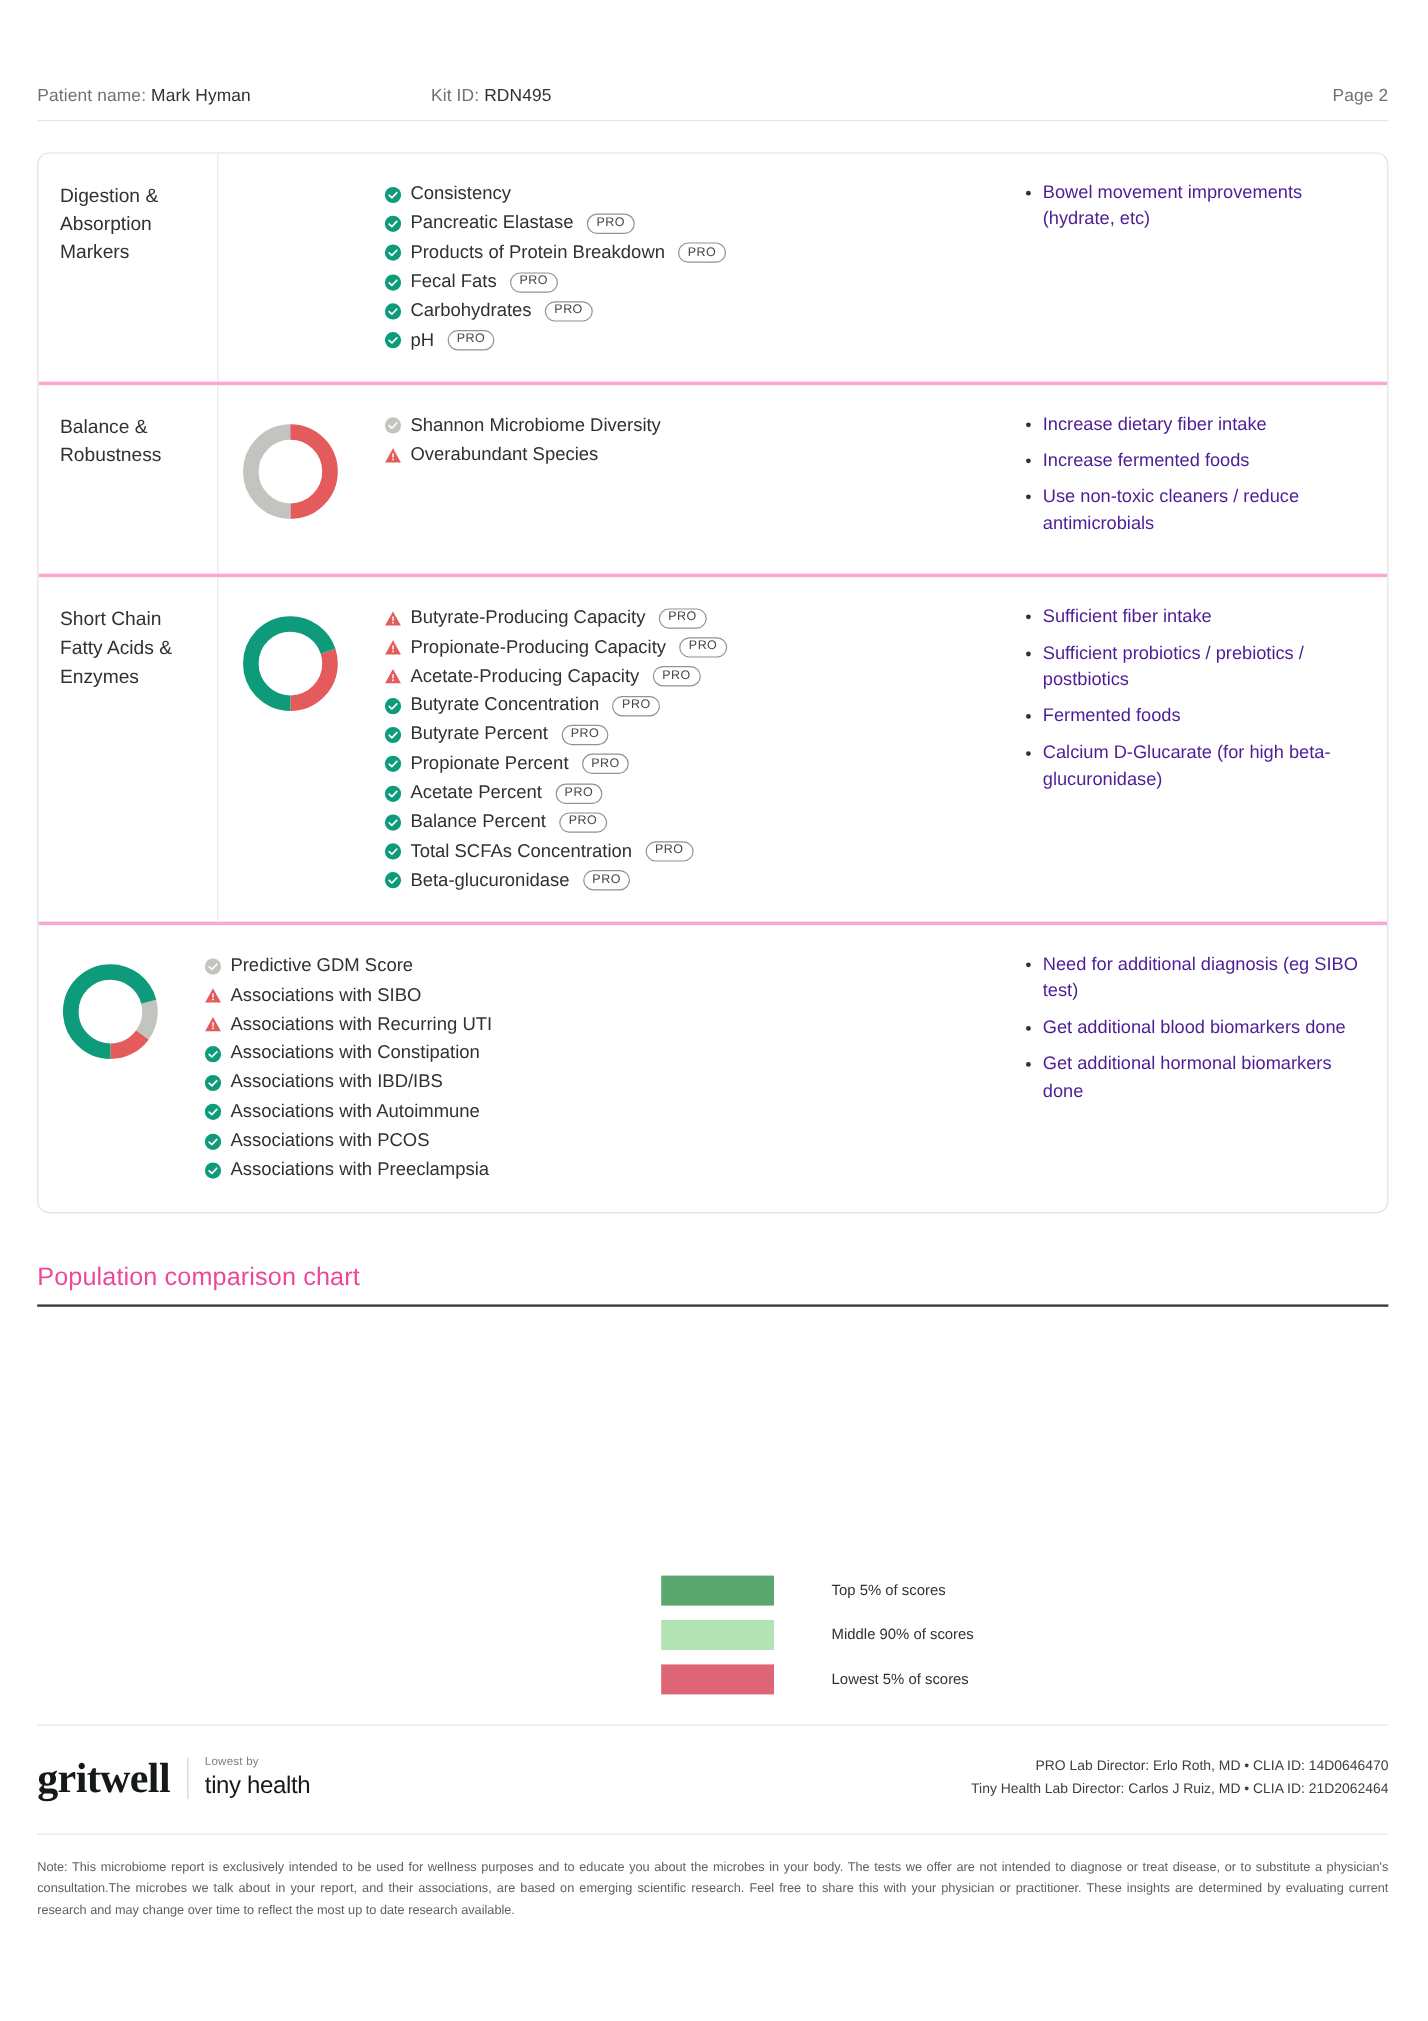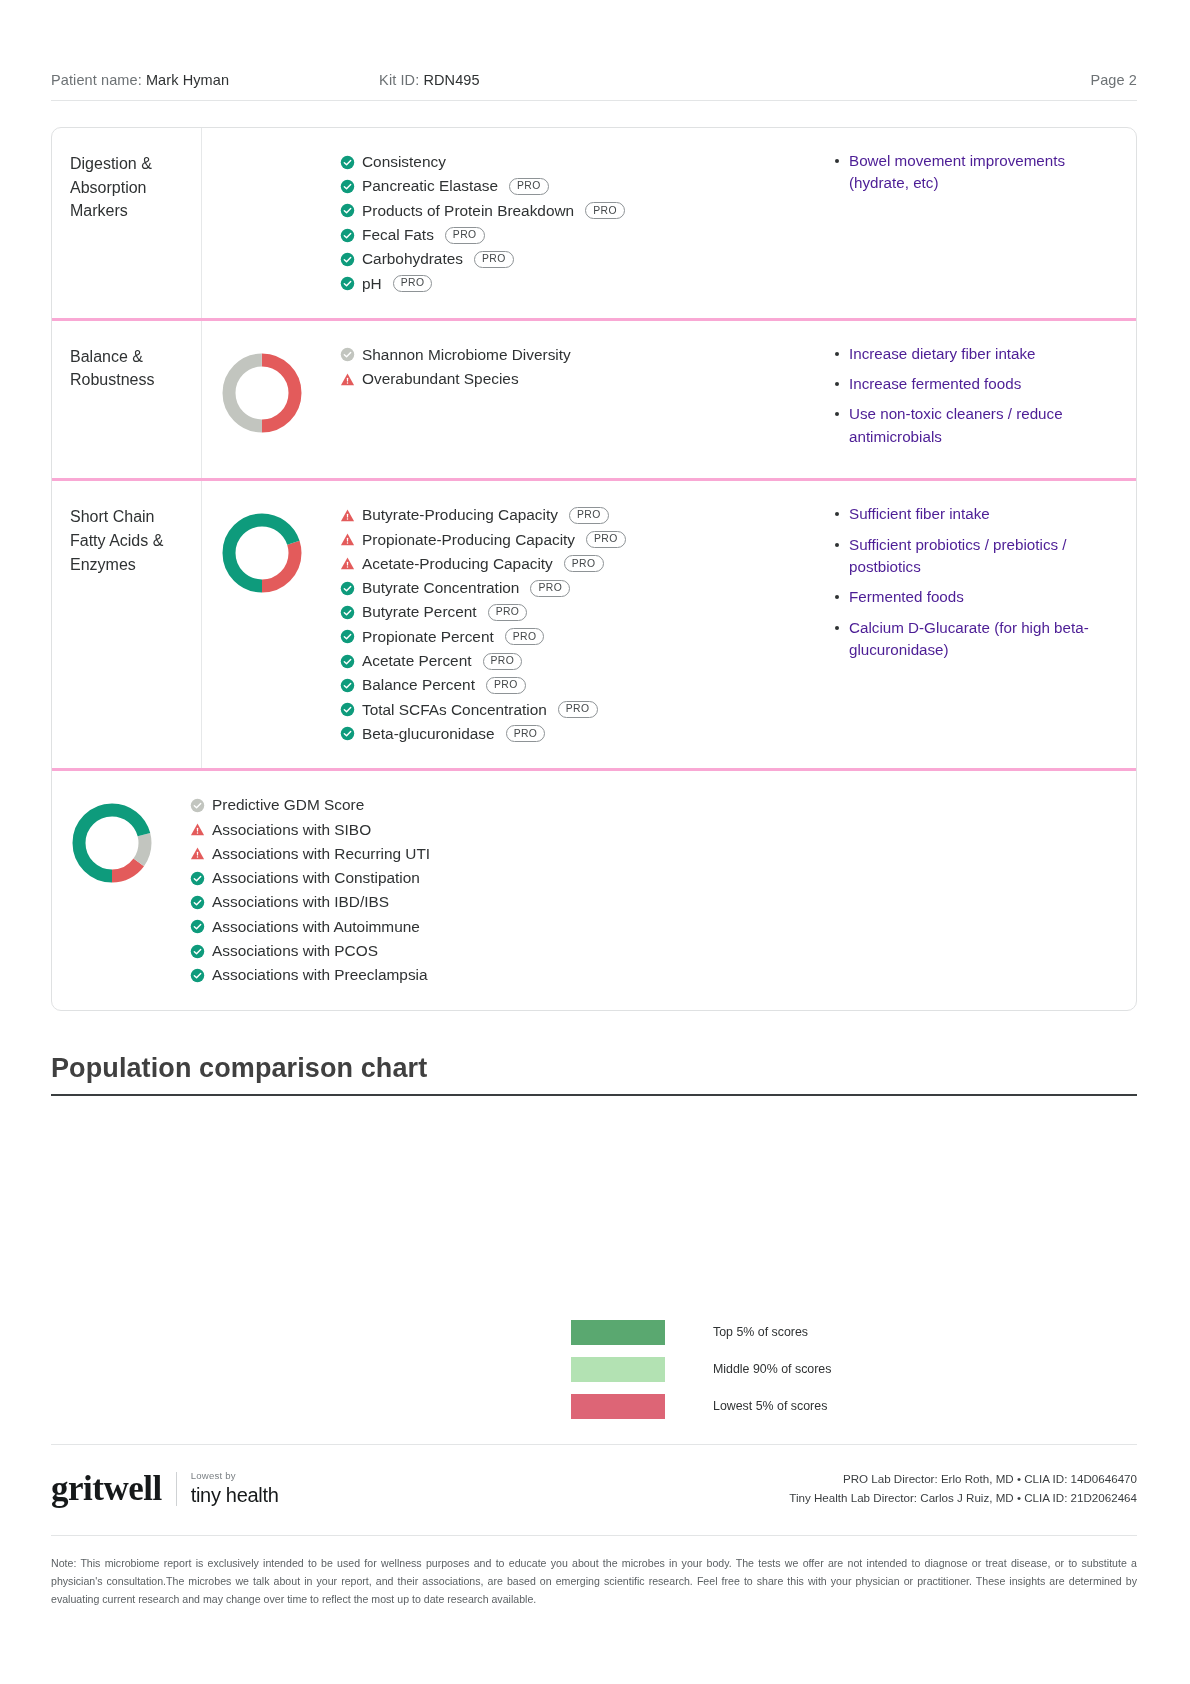--- a/index.html
+++ b/index.html
@@ -8,21 +8,21 @@
     height: 1684px;
     background: #ffffff;
     font-family: "Liberation Sans", sans-serif;
     color: #2f3233;
     -webkit-font-smoothing: antialiased;
   }
   .page {
     position: relative;
     width: 1188px;
     height: 1684px;
-    padding: 0 51px;
+    padding: 0 31px;
   }
 
   
   .doc-header {
     display: flex;
     align-items: baseline;
     justify-content: space-between;
     padding-top: 72px;
     padding-bottom: 12px;
     border-bottom: 1px solid #e3e5e6;
@@ -119,23 +119,23 @@
     position: absolute;
     left: 3px; top: 9px;
     width: 4px; height: 4px;
     border-radius: 50%;
     background: #2f3233;
   }
 
   
   .pop-section { margin-top: 42px; }
   .pop-title {
-    font-size: 27px;
-    font-weight: bold;
-    color: #404040;
+    font-size: 21px;
+    font-weight: normal;
+    color: #ec4899;
     letter-spacing: .1px;
     padding-bottom: 10px;
   }
   .pop-rule { height: 2px; background: #3a3e40; }
   .pop-body {
     height: 330px;
     position: relative;
   }
   .legend {
     position: absolute;
@@ -482,20 +482,27 @@
             </svg>
             <span>Associations with PCOS</span>
           </div>
           <div class="marker">
             <svg class="mk-icon" viewBox="0 0 16 16">
               <circle cx="8" cy="8" r="7.2" fill="#0e9b7c"></circle>
               <path d="M4.6 8.2 7 10.5l4.4-4.6" fill="none" stroke="#fff" stroke-width="1.5" stroke-linecap="round" stroke-linejoin="round"></path>
             </svg>
             <span>Associations with Preeclampsia</span>
           </div>
+        </div>
+        <div class="col-recs">
+          <ul class="rec-list">
+            <li class="rec">Need for additional diagnosis (eg SIBO test)</li>
+            <li class="rec">Get additional blood biomarkers done</li>
+            <li class="rec">Get additional hormonal biomarkers done</li>
+          </ul>
         </div>
       </div>
     </div>
 
   <div class="pop-section">
     <div class="pop-title">Population comparison chart</div>
     <div class="pop-rule"></div>
     <div class="pop-body">
       <div class="legend" id="chart-legend">
           <div class="legend-row">

